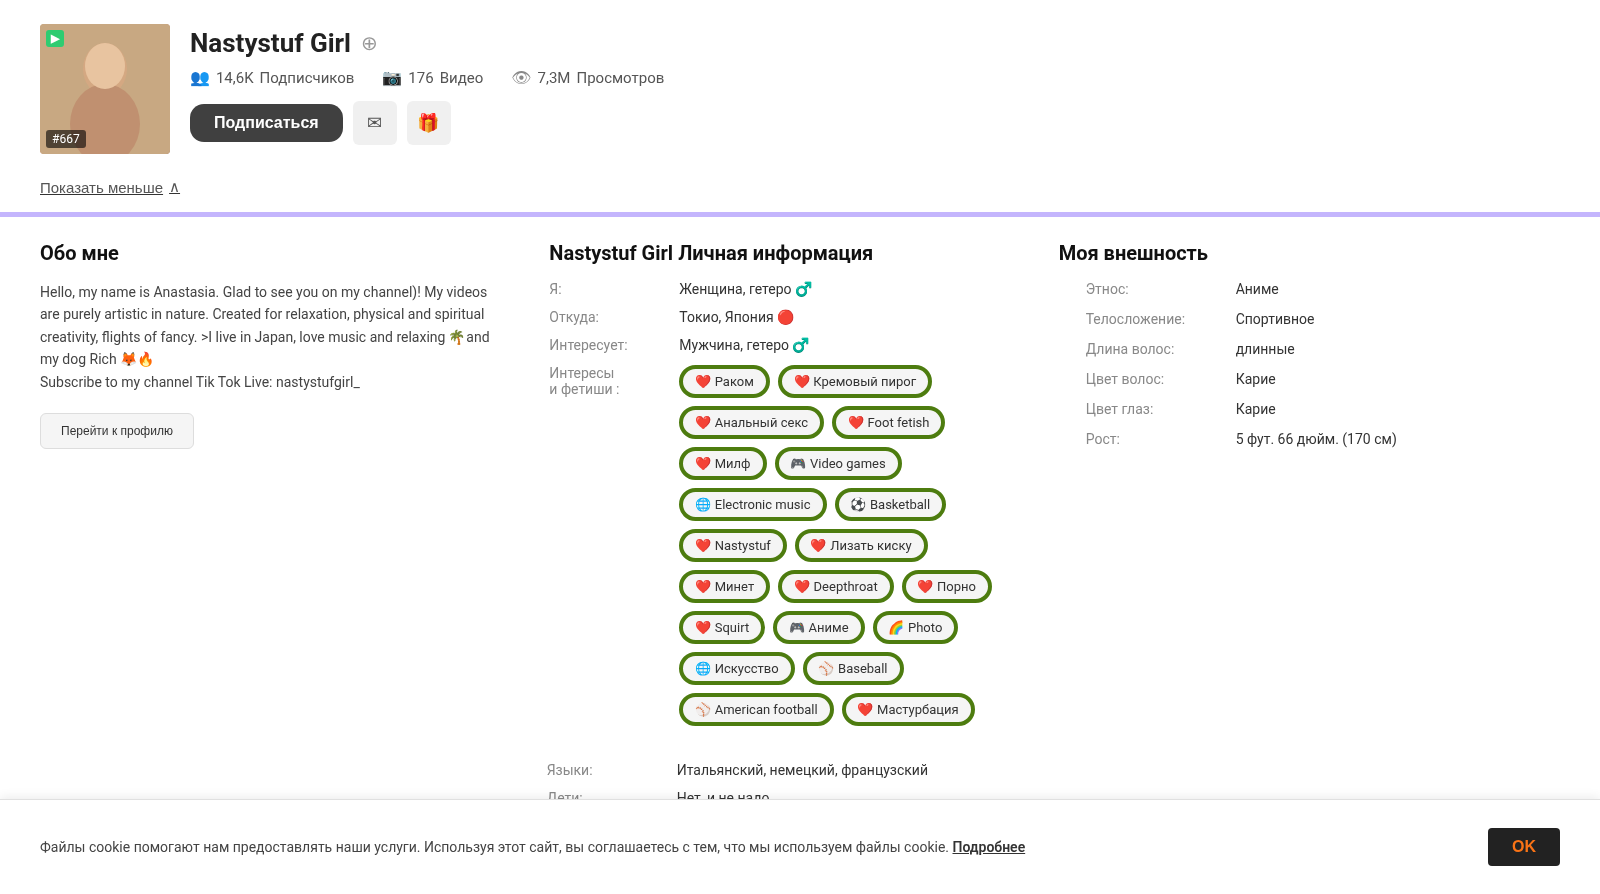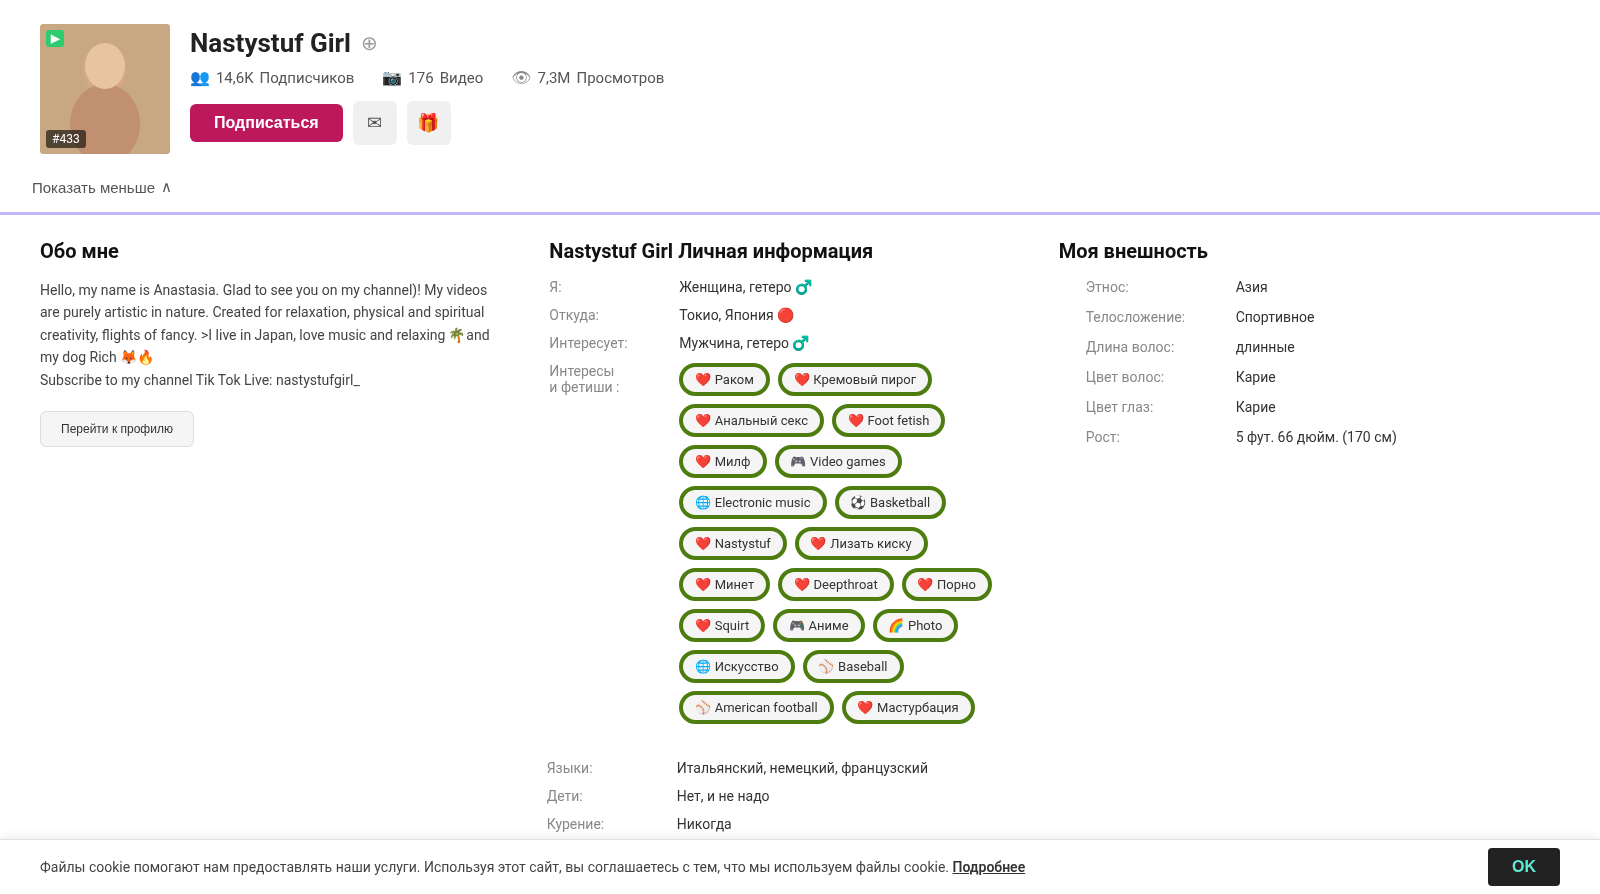--- a/index.html
+++ b/index.html
@@ -97,47 +97,48 @@
       color: #888;
     }
 
     .profile-actions {
       display: flex;
       gap: 10px;
       align-items: center;
     }
 
     .btn-subscribe {
-      background: #be185d;
+      background: #404040;
       color: #fff;
       border: none;
       padding: 10px 24px;
-      border-radius: 6px;
+      border-radius: 14px;
       font-size: 16px;
       font-weight: 600;
       cursor: pointer;
     }
 
     .btn-icon {
       background: #f0f0f0;
       border: none;
       width: 44px;
       height: 44px;
       border-radius: 6px;
       font-size: 18px;
       cursor: pointer;
       display: flex;
       align-items: center;
       justify-content: center;
       color: #555;
     }
 
     .show-less {
-      padding: 8px 40px 16px 32px;
-      border-bottom: 3px solid #c4b5fd;
+      padding: 8px 40px 16px 40px;
+      border-bottom: 5px solid #c4b5fd;
+      text-decoration: underline;
     }
 
     .show-less-btn {
       background: none;
       border: none;
       font-size: 15px;
       color: #555;
       cursor: pointer;
       display: flex;
       align-items: center;
@@ -245,21 +246,21 @@
       font-size: 14px;
     }
 
     .cookie-banner {
       position: fixed;
       bottom: 0;
       left: 0;
       right: 0;
       background: #fff;
       border-top: 1px solid #e0e0e0;
-      padding: 8px 40px;
+      padding: 28px 40px;
       display: flex;
       align-items: center;
       justify-content: space-between;
       z-index: 1000;
       box-shadow: 0 -2px 10px rgba(0,0,0,0.08);
     }
 
     .cookie-text {
       font-size: 14px;
       color: #444;
@@ -268,21 +269,21 @@
 
     .cookie-link {
       text-decoration: underline;
       color: #333;
       font-weight: 600;
       cursor: pointer;
     }
 
     .btn-ok {
       background: #222;
-      color: #5eead4;
+      color: #f97316;
       border: none;
       padding: 10px 24px;
       font-size: 16px;
       font-weight: 600;
       border-radius: 4px;
       cursor: pointer;
       margin-left: 20px;
       flex-shrink: 0;
     }
 
@@ -326,21 +327,21 @@
         <rect width="130" height="130" fill="#c8a882"></rect>
         <ellipse cx="65" cy="45" rx="22" ry="26" fill="#d4a882"></ellipse>
         <ellipse cx="65" cy="100" rx="35" ry="40" fill="#c09070"></ellipse>
         <ellipse cx="65" cy="42" rx="20" ry="23" fill="#e8c4a0"></ellipse>
       </svg>
     </div>
     <div class="avatar-live-badge">
       
       ▶
     </div>
-    <div class="avatar-rank">#433</div>
+    <div class="avatar-rank">#667</div>
   </div>
 
   <div class="profile-info">
     <div class="profile-name-row">
       <span class="profile-name">Nastystuf Girl</span>
       <span class="verified-icon">⊕</span>
     </div>
     <div class="profile-stats">
       <div class="stat-item">
         <span class="stat-icon">👥</span>
@@ -430,21 +431,21 @@
         </div>
       </div>
     </div>
   </div>
 
   <div class="section">
     <div class="section-title">Моя внешность</div>
     <div class="appearance-table">
       <div class="appearance-row">
         <span class="appearance-label">Этнос:</span>
-        <span class="appearance-value">Азия</span>
+        <span class="appearance-value">Аниме</span>
       </div>
       <div class="appearance-row">
         <span class="appearance-label">Телосложение:</span>
         <span class="appearance-value">Спортивное</span>
       </div>
       <div class="appearance-row">
         <span class="appearance-label">Длина волос:</span>
         <span class="appearance-value">длинные</span>
       </div>
       <div class="appearance-row">

